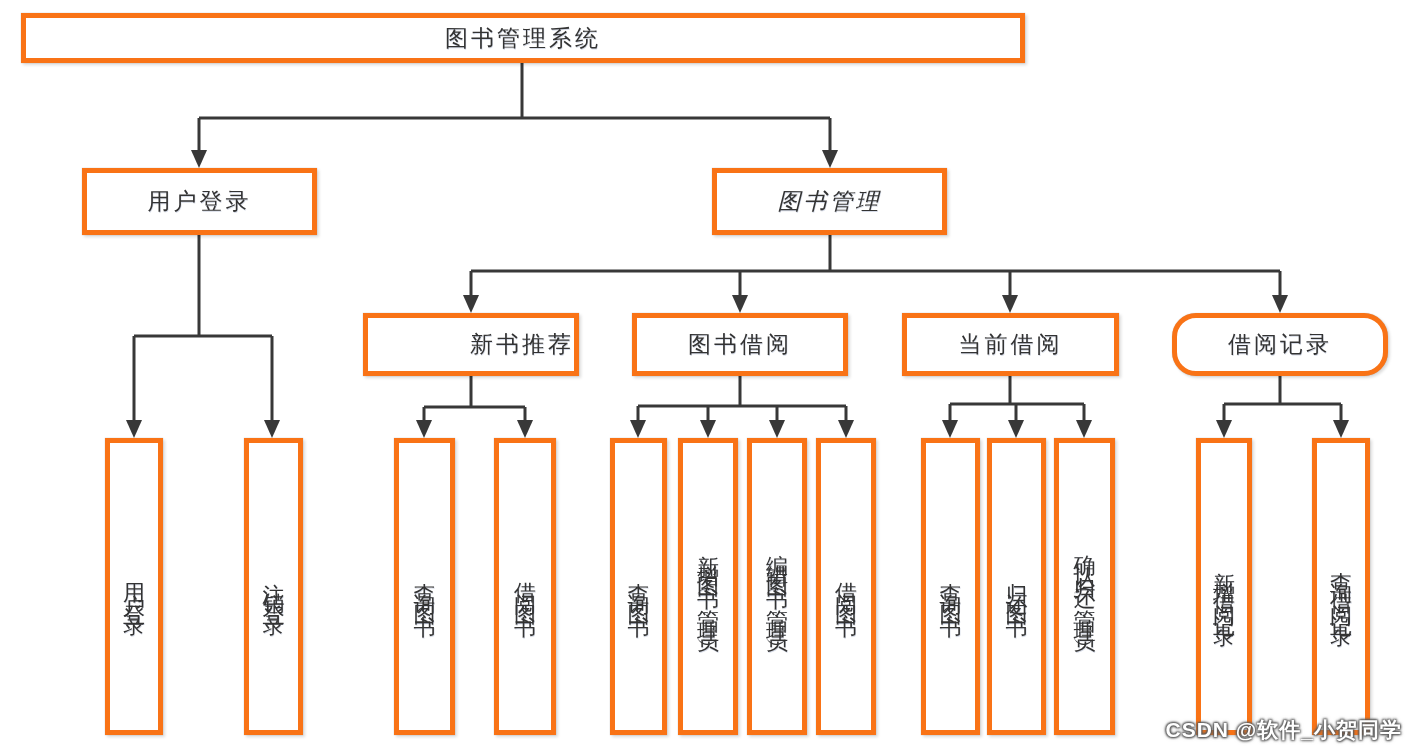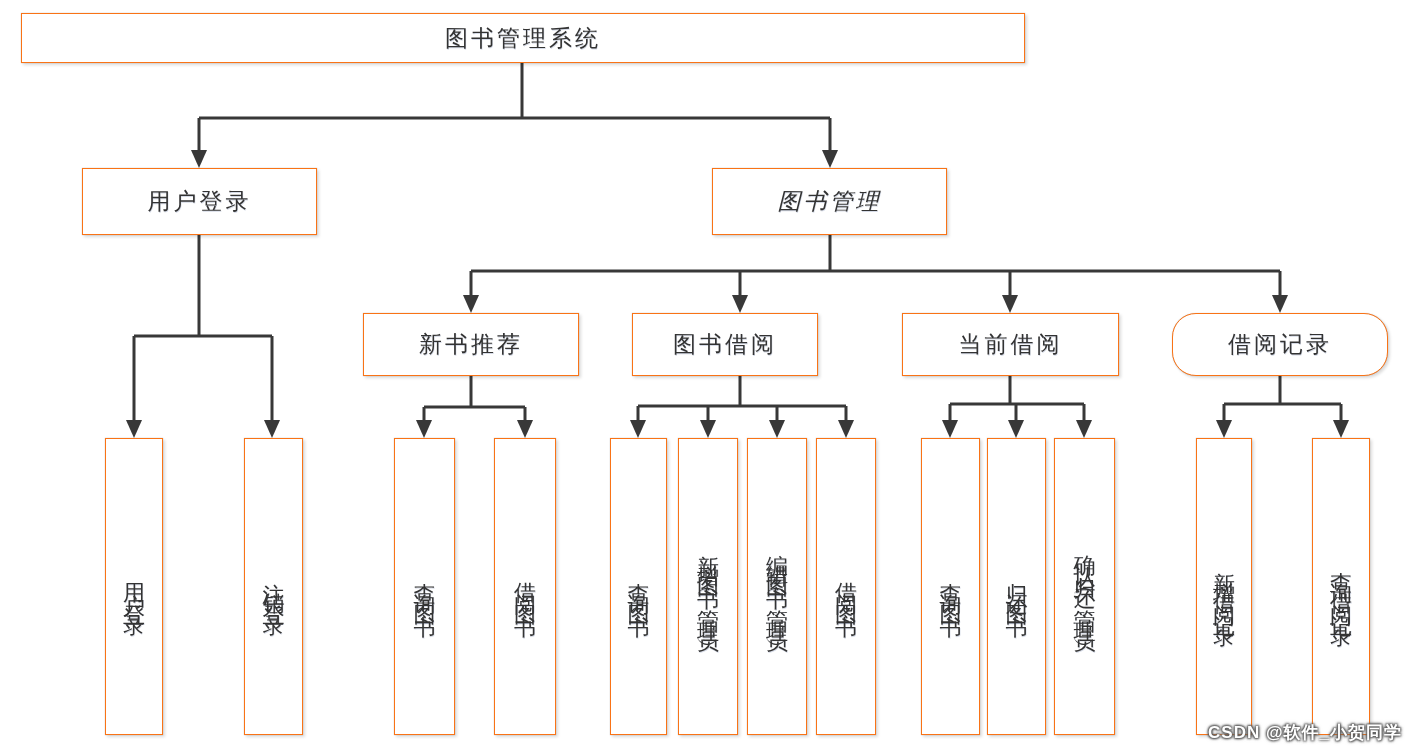--- a/index.html
+++ b/index.html
@@ -17,21 +17,21 @@
   .connectors {
     position: absolute;
     left: 0; top: 0;
     width: 1405px; height: 747px;
     pointer-events: none;
   }
 
   .node {
     position: absolute;
     background: #ffffff;
-    border: 1px solid #f97316;
+    border: 5px solid #f97316;
     display: flex;
     align-items: center;
     justify-content: center;
     color: #333333;
     box-shadow: 2px 2px 3px rgba(0,0,0,0.14), 0 0 1px rgba(0,0,0,0.25);
   }
 
   .h-label {
     font-size: 23px;
     letter-spacing: 3px;
@@ -48,21 +48,21 @@
     line-height: 1;
     color: #333333;
     white-space: nowrap;
     text-shadow: 0.5px 0.5px 0 rgba(90,110,160,0.25);
   }
 
   .watermark {
     position: absolute;
     right: 3px;
     bottom: 3px;
-    font-size: 17px;
+    font-size: 21px;
     font-weight: 600;
     letter-spacing: 1px;
     color: #ffffff;
     text-shadow:
       -1px -1px 2px rgba(90,90,90,0.85),
        1px -1px 2px rgba(90,90,90,0.85),
       -1px  1px 2px rgba(90,90,90,0.85),
        1px  1px 2px rgba(90,90,90,0.85),
        0 0 4px rgba(120,120,120,0.6);
     z-index: 10;
@@ -129,25 +129,25 @@
   </div>
 
   <div class="node" style="left:82px; top:168px; width:235px; height:67px;">
     <span class="h-label">用户登录</span>
   </div>
 
   <div class="node" style="left:712px; top:168px; width:235px; height:67px;font-style:italic;">
     <span class="h-label">图书管理</span>
   </div>
 
-  <div class="node" style="left:363px; top:313px; width:216px; height:63px;">
+  <div class="node" style="left:363px; top:313px; width:216px; height:63px;justify-content:flex-end;">
     <span class="h-label">新书推荐</span>
   </div>
 
-  <div class="node" style="left:632px; top:313px; width:186px; height:63px;">
+  <div class="node" style="left:632px; top:313px; width:216px; height:63px;">
     <span class="h-label">图书借阅</span>
   </div>
 
   <div class="node" style="left:902px; top:313px; width:217px; height:63px;text-align:right;">
     <span class="h-label">当前借阅</span>
   </div>
 
   <div class="node" style="left:1172px; top:313px; width:216px; height:63px;border-radius:24px;">
     <span class="h-label">借阅记录</span>
   </div>

